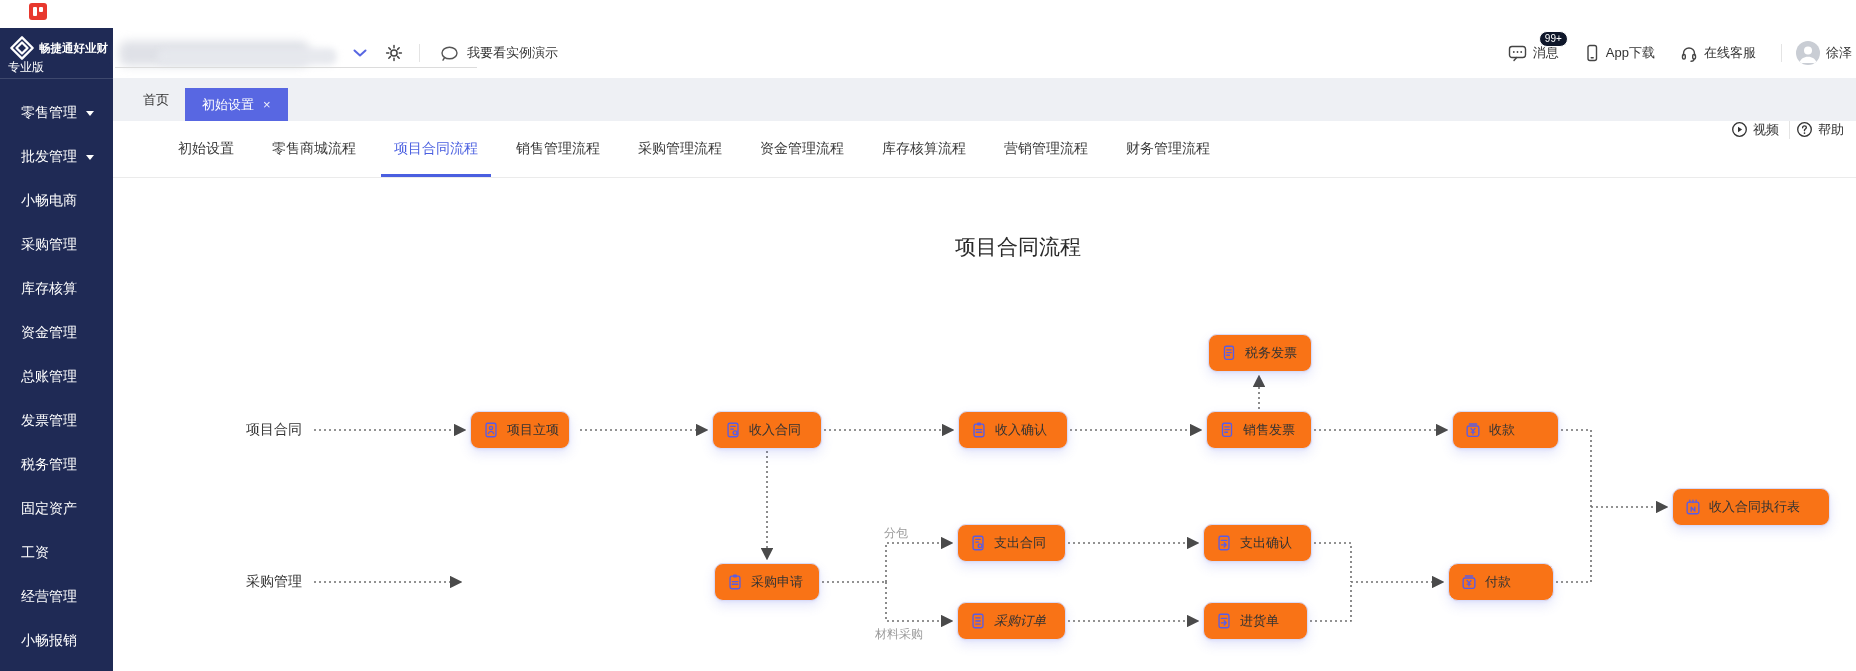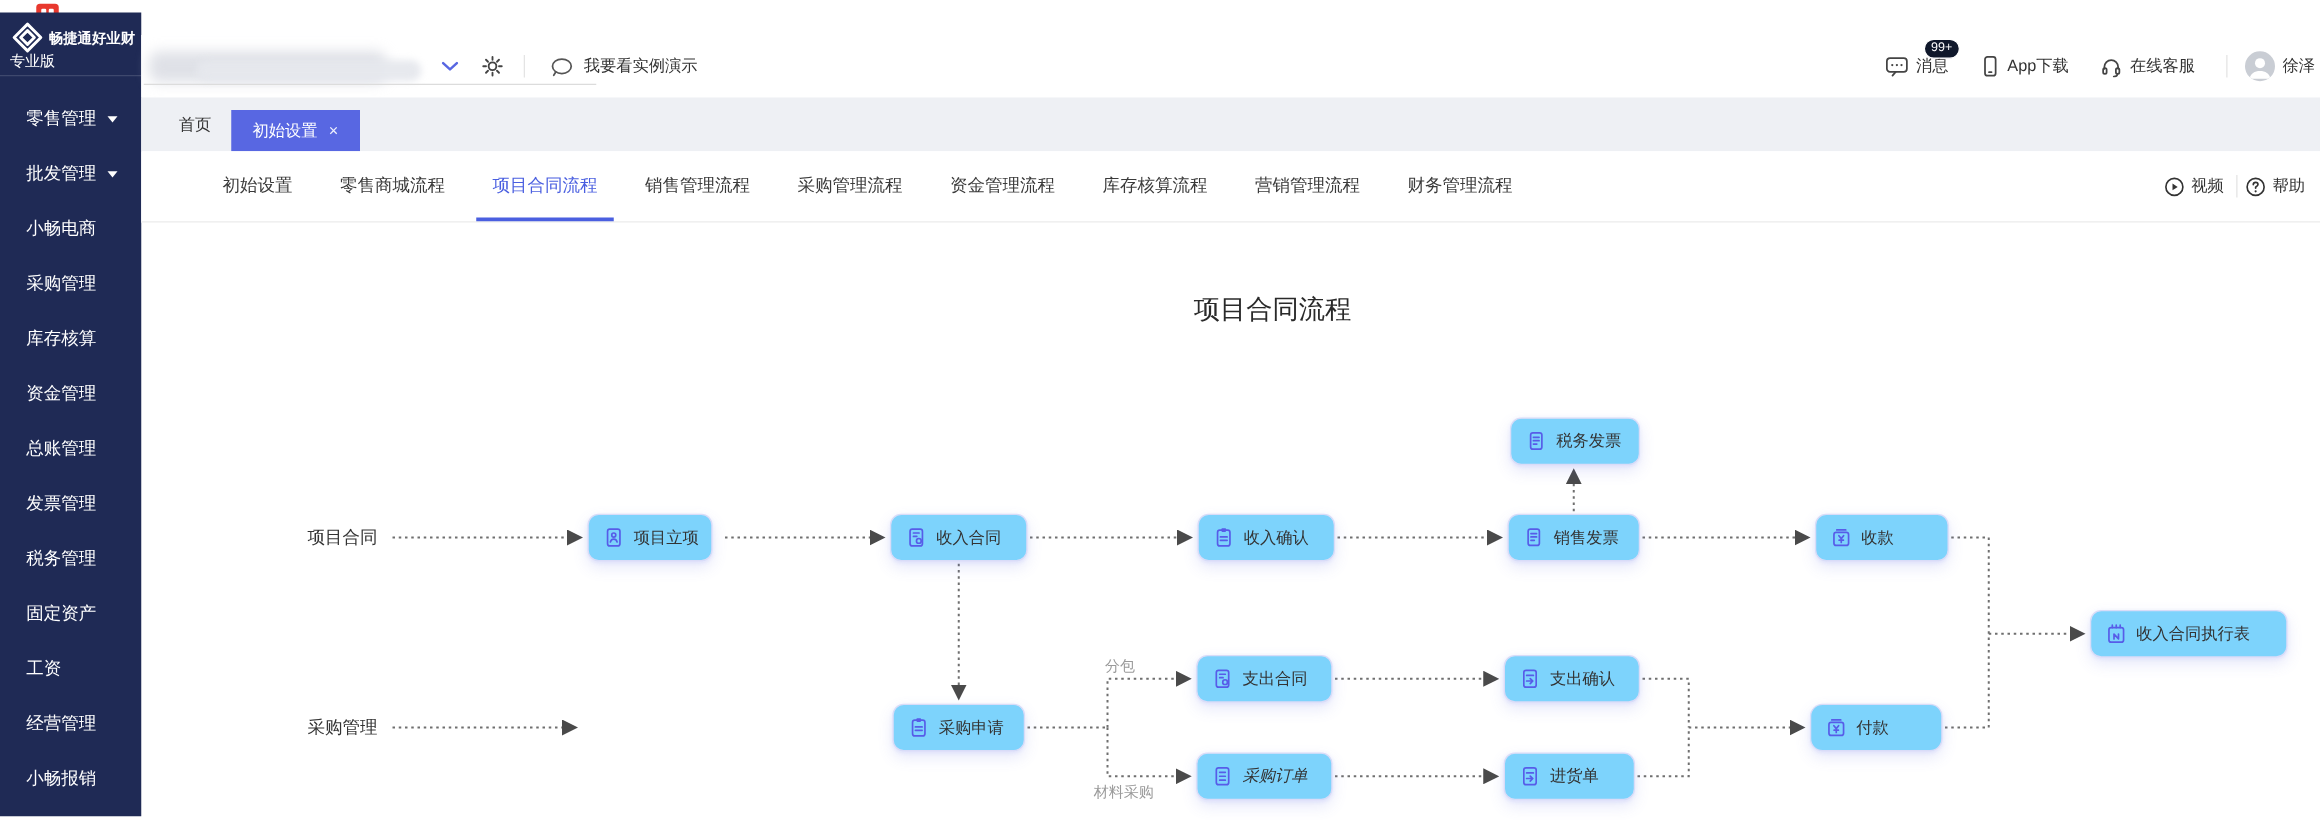--- a/index.html
+++ b/index.html
@@ -8,21 +8,21 @@
   svg{display:block}
 
   
   .top-strip{position:absolute;left:0;top:0;width:1856px;height:28px;background:#fff}
   .fav-badge{position:absolute;left:29px;top:3px;width:18px;height:17px;border-radius:3px;background:#e8382e}
   .fav-badge i{position:absolute;background:#fff;border-radius:1px}
   .fav-badge i:nth-child(1){left:4px;top:4px;width:4px;height:9px}
   .fav-badge i:nth-child(2){left:10px;top:4px;width:4px;height:5px}
 
   
-  .sidebar{position:absolute;left:0;top:10px;width:113px;height:643px;background:#1f2a55}
+  .sidebar{position:absolute;left:0;top:28px;width:113px;height:643px;background:#1f2a55}
   .brand{position:relative;height:50px;border-bottom:1px solid rgba(255,255,255,.14)}
   .brand-logo{position:absolute;left:9px;top:7px}
   .brand-name{position:absolute;left:39px;top:13px;font-size:11.5px;font-weight:bold;color:#fff;white-space:nowrap}
   .brand-edition{position:absolute;left:8px;top:31px;font-size:12px;color:#fff}
   .side-menu{padding-top:12px}
   .side-item{height:44px;display:flex;align-items:center;padding-left:21px;color:#fff;font-size:14px;cursor:pointer;white-space:nowrap}
   .caret{margin-left:9px;width:0;height:0;border-left:4.5px solid transparent;border-right:4.5px solid transparent;border-top:5.5px solid #fff}
 
   
   .topbar{position:absolute;left:113px;top:28px;width:1743px;height:50px;background:#fff}
@@ -49,29 +49,29 @@
   .tab-home{height:43px;margin-left:14px;padding:0 16px;color:#333}
   .tab-active{height:33px;background:#5867e2;color:#fff;padding:0 17px}
   .tab-close{margin-left:9px;font-size:13px;opacity:.9;cursor:pointer}
 
   
   .navbar{position:absolute;left:113px;top:121px;width:1743px;height:57px;background:#fff;border-bottom:1px solid #ebebeb;box-sizing:border-box}
   .nav-list{position:absolute;left:52px;top:0;height:56px;display:flex;align-items:center}
   .nav-item{position:relative;height:56px;display:flex;align-items:center;padding:0 13px;margin-right:12px;font-size:14px;color:#3a3a3a;cursor:pointer;white-space:nowrap}
   .nav-item.active{color:#4a5fe0}
   .nav-item.active::after{content:"";position:absolute;left:0;right:0;bottom:0;height:3px;background:#4a5fe0}
-  .nav-right{position:absolute;right:8px;top:0;height:56px;display:flex;align-items:center;font-size:13px;color:#333}
+  .nav-right{position:absolute;right:8px;top:0;height:56px;display:flex;font-size:13px;color:#333}
   .nav-right .lbl{margin:0 4px 0 5px;cursor:pointer}
   .nav-right .vdiv{margin:0 6px}
 
   
   .flow-title{position:absolute;left:933px;top:233px;width:170px;text-align:center;font-size:21px;color:#2a2a2a;font-weight:500}
   #flow-svg{position:absolute;left:0;top:0;pointer-events:none}
   .flow-node{position:absolute;height:38px;display:flex;align-items:center;padding:0 11px;box-sizing:border-box;
-             background:#7dd3fc;border:1px solid #d9dcf8;border-radius:9px;cursor:pointer;
+             background:#f97316;border:1px solid #d9dcf8;border-radius:9px;cursor:pointer;
              box-shadow:0 5px 12px rgba(99,110,232,.16),0 1px 3px rgba(99,110,232,.10)}
   .flow-node .nlabel{margin-left:7px;font-size:13px;color:#333;white-space:nowrap}
   .row-label{position:absolute;transform:translateY(-50%);font-size:14px;color:#333;white-space:nowrap}
   .edge-label{position:absolute;transform:translate(-50%,-50%);font-size:12px;color:#9a9a9a;white-space:nowrap}
   .icon-svg{flex:none}
 </style>
 </head>
 <body>
 
 <div class="top-strip">

